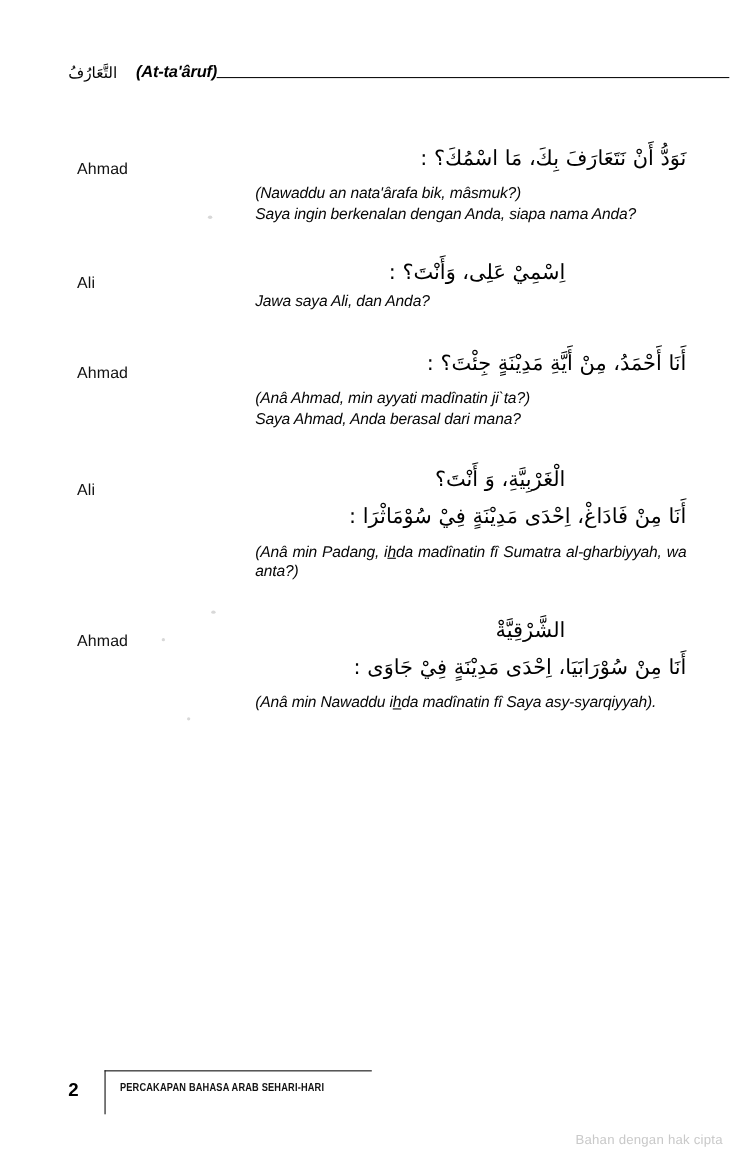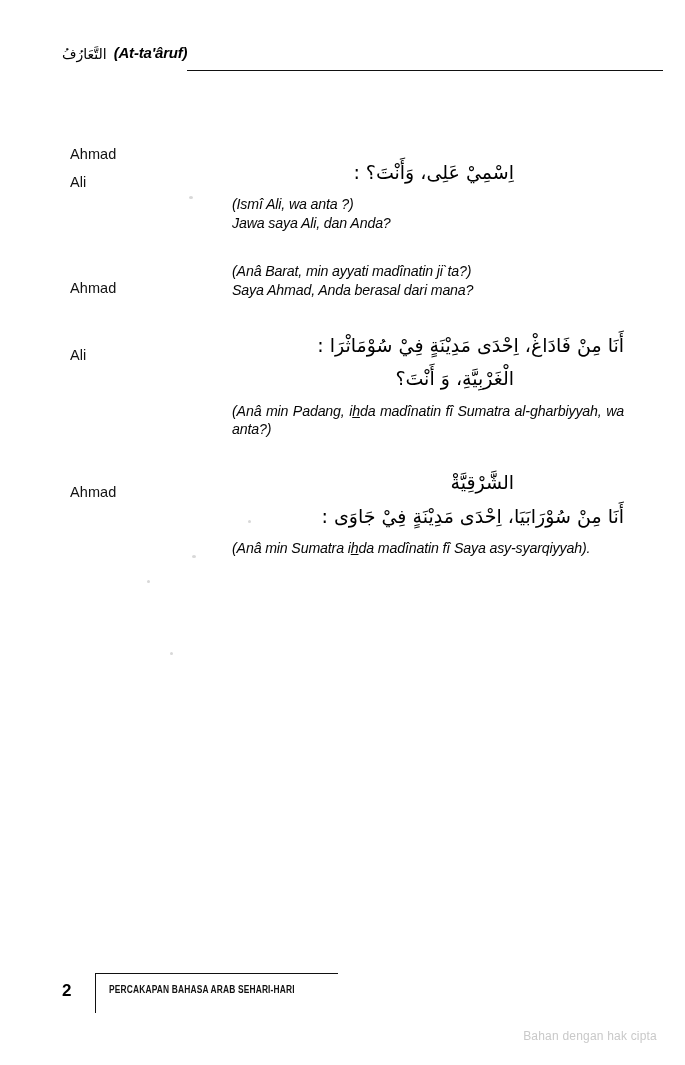--- a/index.html
+++ b/index.html
@@ -22,40 +22,41 @@
   }
 
   
   .page-header {
     position: absolute;
     left: 62px;
     top: 44px;
     right: 22px;
     height: 30px;
     display: flex;
+    align-items: flex-end;
   }
   .header-inner {
     display: flex;
     align-items: baseline;
     white-space: nowrap;
   }
   .header-arabic {
     font-family: "DejaVu Sans", sans-serif;
     font-size: 14px;
     direction: rtl;
     line-height: 1;
     position: relative;
     top: 1px;
   }
   .header-latin {
     font-style: italic;
     font-weight: bold;
     font-size: 15px;
     letter-spacing: -0.2px;
-    margin-left: 7px;
+    margin-left: 17px;
   }
   .header-rule {
     flex: 1 1 auto;
     border-bottom: 1.4px solid #111;
     margin-left: 0px;
     position: relative;
     top: -3px;
   }
 
   
@@ -195,57 +196,62 @@
   <span class="speck" style="left:189px; top:196px; width:4px; height:3px;"></span>
   <span class="speck" style="left:248px; top:520px; width:3px; height:3px;"></span>
   <span class="speck" style="left:192px; top:555px; width:4px; height:3px;"></span>
   <span class="speck" style="left:147px; top:580px; width:3px; height:3px;"></span>
   <span class="speck" style="left:170px; top:652px; width:3px; height:3px;"></span>
 
   <div class="dialogue">
 
     <div class="turn" style="margin-top:0px;">
       <div class="speaker" style="top:18px;">Ahmad</div>
+      <div class="turn-body">
+        <div class="ar-line">نَوَدُّ أَنْ نَتَعَارَفَ بِكَ، مَا اسْمُكَ؟ :</div>
+        <div class="translit">(Nawaddu an nata'ârafa bik, mâsmuk?)</div>
+        <div class="translation justified">Saya ingin berkenalan dengan Anda, siapa nama Anda?</div>
+      </div>
     </div>
 
     <div class="turn" style="margin-top:28px;">
       <div class="speaker" style="top:18px;">Ali</div>
       <div class="turn-body">
         <div class="ar-line ar-indent-left">اِسْمِيْ عَلِى، وَأَنْتَ؟ :</div>
-        <div class="translit">(Ismî Ali, wa anta ?)</div>
         <div class="translation">Jawa saya Ali, dan Anda?</div>
       </div>
     </div>
 
     <div class="turn" style="margin-top:30px;">
       <div class="speaker" style="top:18px;">Ahmad</div>
       <div class="turn-body">
-        <div class="translit">(Anâ Barat, min ayyati madînatin ji`ta?)</div>
+        <div class="ar-line">أَنَا أَحْمَدُ، مِنْ أَيَّةِ مَدِيْنَةٍ جِئْتَ؟ :</div>
+        <div class="translit">(Anâ Ahmad, min ayyati madînatin ji`ta?)</div>
         <div class="translation">Saya Ahmad, Anda berasal dari mana?</div>
       </div>
     </div>
 
     <div class="turn" style="margin-top:30px;">
       <div class="speaker" style="top:18px;">Ali</div>
       <div class="turn-body">
+        <div class="ar-line ar-indent-left">الْغَرْبِيَّةِ، وَ أَنْتَ؟</div>
         <div class="ar-line">أَنَا مِنْ فَادَاغْ، اِحْدَى مَدِيْنَةٍ فِيْ سُوْمَاثْرَا :</div>
-        <div class="ar-line ar-indent-left">الْغَرْبِيَّةِ، وَ أَنْتَ؟</div>
         <div class="translit justified">
           <span>(Anâ min Padang, i</span><span class="uline">h</span><span>da madînatin fî Sumatra al-gharbiyyah, wa anta?)</span>
         </div>
       </div>
     </div>
 
     <div class="turn" style="margin-top:28px;">
       <div class="speaker" style="top:18px;">Ahmad</div>
       <div class="turn-body">
         <div class="ar-line ar-indent-left">الشَّرْقِيَّةْ</div>
         <div class="ar-line">أَنَا مِنْ سُوْرَابَيَا، اِحْدَى مَدِيْنَةٍ فِيْ جَاوَى :</div>
         <div class="translit justified">
-          <span>(Anâ min Sumatra i</span><span class="uline">h</span><span>da madînatin fî Saya asy-syarqiyyah).</span>
+          <span>(Anâ min Nawaddu i</span><span class="uline">h</span><span>da madînatin fî Saya asy-syarqiyyah).</span>
         </div>
       </div>
     </div>
 
   </div>
 
   <div class="page-footer">
     <span class="folio">2</span>
     <span class="footer-bracket"></span>
     <span class="footer-title">PERCAKAPAN BAHASA ARAB SEHARI-HARI</span>

